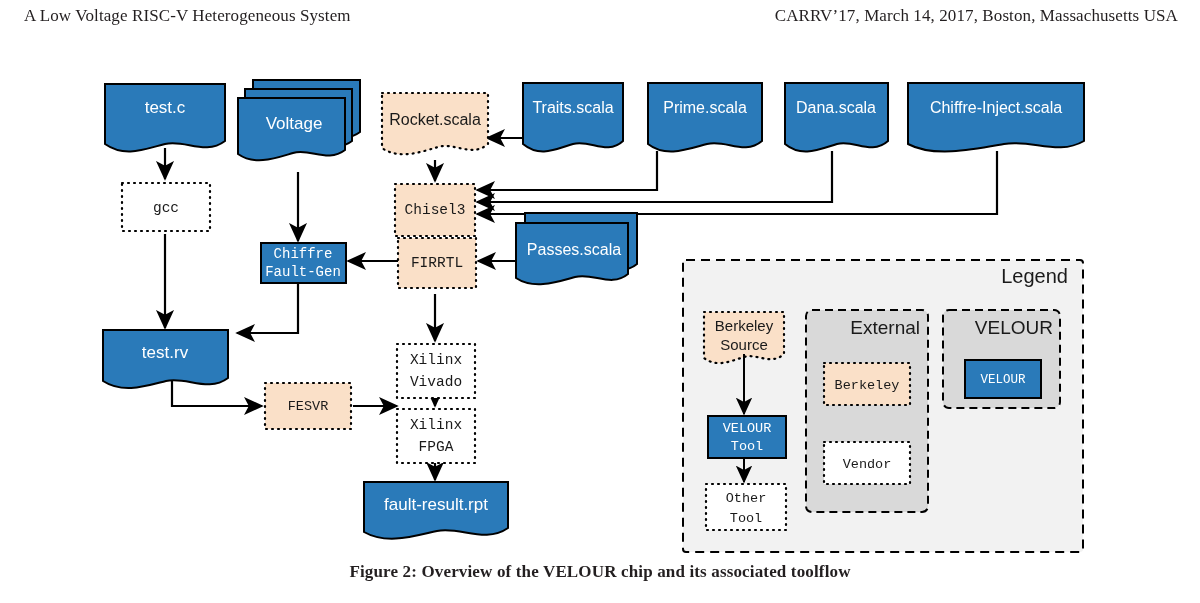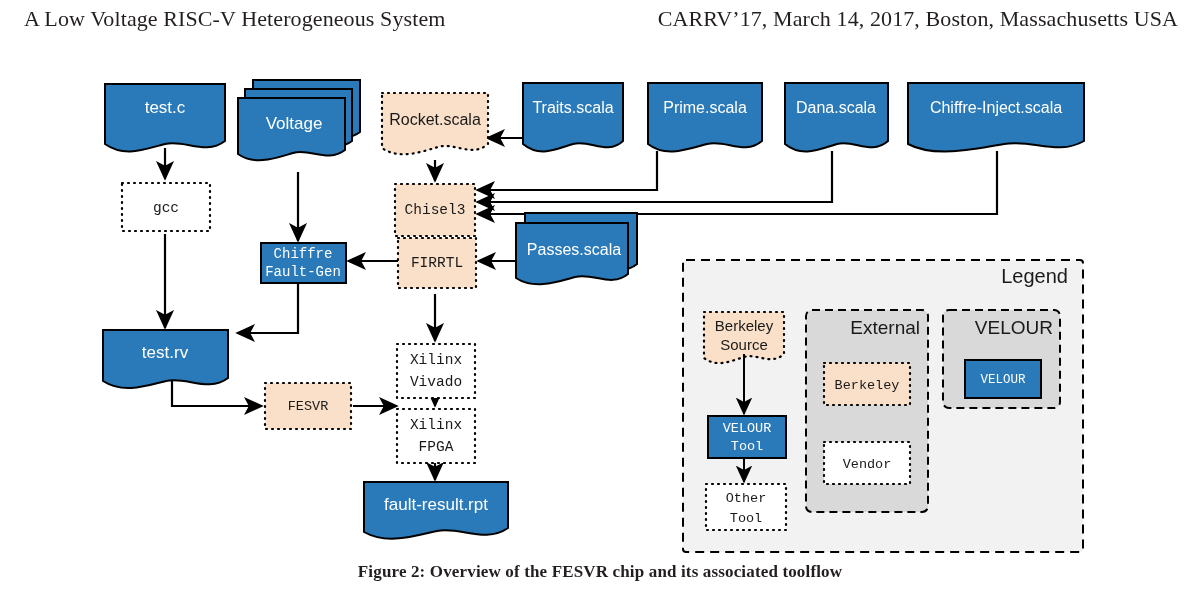--- a/index.html
+++ b/index.html
@@ -1,20 +1,20 @@
 <!DOCTYPE html>
 <html><head>
 <meta charset="utf-8">
 <style>
   html,body{margin:0;padding:0;background:#ffffff;}
   body{
     width:1200px;height:603px;position:relative;overflow:hidden;
     font-family:"Liberation Serif",serif;color:#231f20;
   }
-  .hdr{position:absolute;top:6px;font-size:22px;letter-spacing:.1px;white-space:nowrap;}
+  .hdr{position:absolute;top:6px;font-size:17px;letter-spacing:.1px;white-space:nowrap;}
   #hdr-left{left:24px;}
   #hdr-right{right:22px;}
   #figure-caption{
     position:absolute;left:0;right:0;top:562px;text-align:center;
     font-size:17px;font-weight:bold;font-family:"Liberation Serif",serif;
     letter-spacing:.15px;
   }
   #diagram{position:absolute;left:0;top:38px;width:1200px;height:520px;}
   svg{display:block;}
   text{font-family:"Liberation Sans",sans-serif;dominant-baseline:middle;}
@@ -202,13 +202,13 @@
       <rect x="943" y="272" width="117" height="98" fill="#d9d9d9" stroke="#000" stroke-width="2" stroke-dasharray="8 5" rx="6"></rect>
       <text class="t-dark" x="1053" y="291" font-size="19" text-anchor="end">VELOUR</text>
 
       <rect x="965" y="322" width="76" height="38" fill="#2a7ab9" stroke="#000" stroke-width="2"></rect>
       <text class="t-mono t-white" x="1003" y="342" font-size="12.5" text-anchor="middle">VELOUR</text>
     </g>
   </g>
 </svg>
 </div>
 
-<div id="figure-caption">Figure 2: Overview of the FESVR chip and its associated toolflow</div>
+<div id="figure-caption">Figure 2: Overview of the VELOUR chip and its associated toolflow</div>
 
 </body></html>

